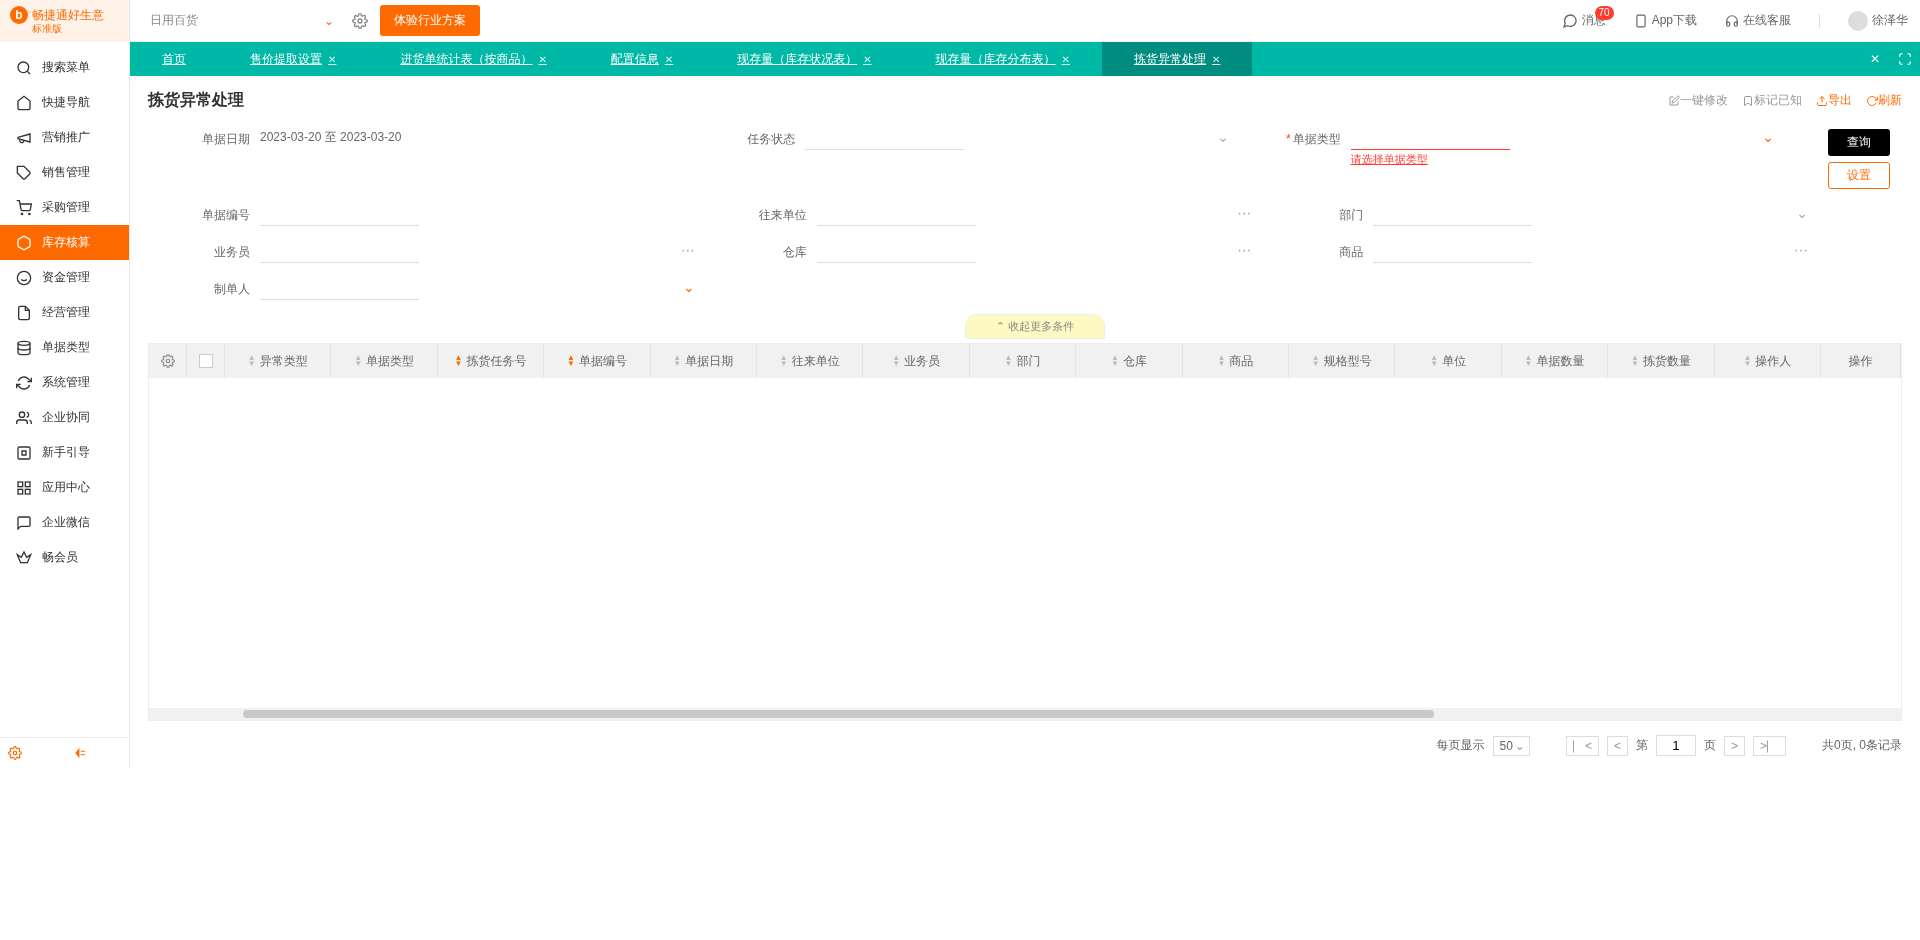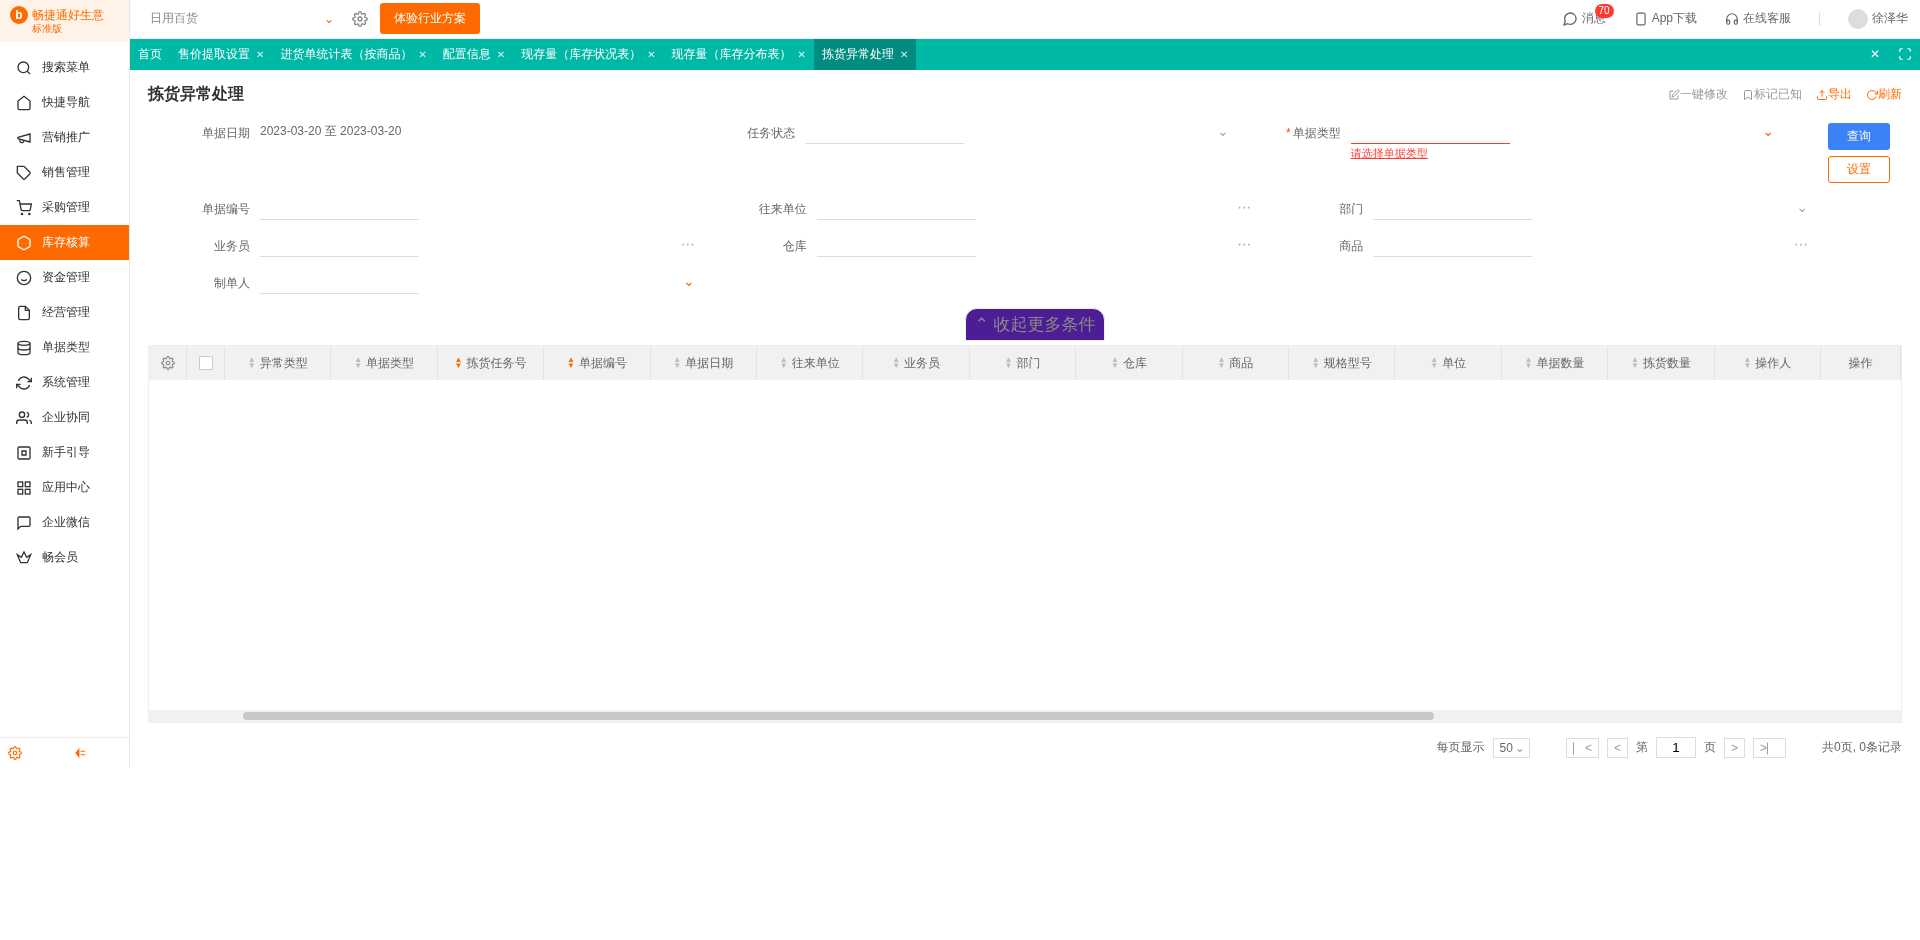--- a/index.html
+++ b/index.html
@@ -27,21 +27,21 @@
 .chevron-down { color: #ff6a00; }
 .gear-btn { margin-left: 6px; color: #888; cursor: pointer; padding: 4px; }
 .primary-btn { background: #ff6a00; color: #fff; border: none; border-radius: 3px; padding: 7px 14px; cursor: pointer; margin-left: 8px; font-size: 12px; }
 .topbar-right { margin-left: auto; display: flex; align-items: center; gap: 28px; color: #666; }
 .topbar-item { display: flex; align-items: center; gap: 4px; cursor: pointer; position: relative; }
 .badge { position: absolute; top: -6px; right: -8px; background: #ff3b30; color: #fff; border-radius: 8px; font-size: 10px; padding: 0 4px; line-height: 14px; }
 .avatar { width: 20px; height: 20px; border-radius: 50%; background: #ddd; display: inline-block; }
 
 
 .tabs { height: 34px; background: #00b8a6; display: flex; align-items: stretch; color: #fff; }
-.tab { display: flex; align-items: center; padding: 0 8px; cursor: pointer; position: relative; font-size: 12px; gap: 6px; }
+.tab { display: flex; align-items: center; padding: 0 32px; cursor: pointer; position: relative; font-size: 12px; gap: 6px; text-decoration: underline; }
 .tab.active { background: #008c7f; }
 .tab-close { font-size: 10px; opacity: 0.85; cursor: pointer; }
 .tabs-actions { margin-left: auto; display: flex; }
 .tabs-actions > div { width: 30px; display: flex; align-items: center; justify-content: center; cursor: pointer; }
 
 
 .page-header { display: flex; align-items: center; padding: 14px 18px 10px; }
 .page-title { font-size: 16px; font-weight: 600; color: #333; }
 .header-actions { margin-left: auto; display: flex; gap: 14px; }
 .header-action { display: flex; align-items: center; cursor: pointer; color: #999; }
@@ -56,23 +56,23 @@
 .filter-input { flex: 1; border: none; border-bottom: 1px solid #ddd; padding: 4px 2px; outline: none; font-size: 12px; background: transparent; position: relative; }
 .filter-input-wrap { flex: 1; position: relative; }
 .filter-input-wrap .sfx { position: absolute; right: 2px; top: 2px; color: #aaa; cursor: pointer; font-size: 14px; }
 .filter-input-wrap .sfx.orange { color: #ff6a00; }
 .date-opts { display: flex; gap: 8px; font-size: 12px; color: #666; margin-bottom: 2px; }
 .date-opts span { cursor: pointer; }
 .date-opts .active { background: #ff6a00; color: #fff; border-radius: 10px; padding: 0 8px; }
 .date-range { font-size: 12px; color: #666; margin-top: 2px; }
 .error-msg { color: #ff3b30; font-size: 11px; margin-top: 2px; text-decoration: underline; }
 .filter-btns { display: flex; flex-direction: column; gap: 6px; margin-left: 12px; padding-top: 2px; }
-.btn-query { background: #3b82f6; color: #fff; border: none; border-radius: 3px; padding: 5px 18px; cursor: pointer; font-size: 12px; }
+.btn-query { background: #000000; color: #fff; border: none; border-radius: 3px; padding: 5px 18px; cursor: pointer; font-size: 12px; }
 .btn-setting { background: #fff; border: 1px solid #ff6a00; color: #ff6a00; border-radius: 3px; padding: 4px 18px; cursor: pointer; font-size: 12px; }
-.collapse-bar { text-align: center; padding: 4px; background: #4c1d95; color: #888; cursor: pointer; font-size: 17px; border: 1px solid #eee; border-radius: 12px 12px 0 0; width: 140px; margin: 4px auto 0; }
+.collapse-bar { text-align: center; padding: 4px; background: #fef9c3; color: #888; cursor: pointer; font-size: 11px; border: 1px solid #eee; border-radius: 12px 12px 0 0; width: 140px; margin: 4px auto 0; }
 
 
 .table-wrap { margin: 4px 18px; border: 1px solid #eee; }
 .thead { display: flex; background: #f1f1f1; height: 34px; align-items: stretch; color: #666; font-size: 12px; }
 .th { display: flex; align-items: center; justify-content: center; border-right: 1px solid #e3e3e3; position: relative; padding: 0 6px; }
 .th-gear { width: 38px; }
 .th-check { width: 38px; }
 .sort-icons { display: flex; flex-direction: column; margin-right: 4px; font-size: 8px; line-height: 6px; color: #bbb; }
 .sort-icons.orange { color: #ff6a00; }
 .tbody { height: 330px; background: #fff; overflow: auto; }

